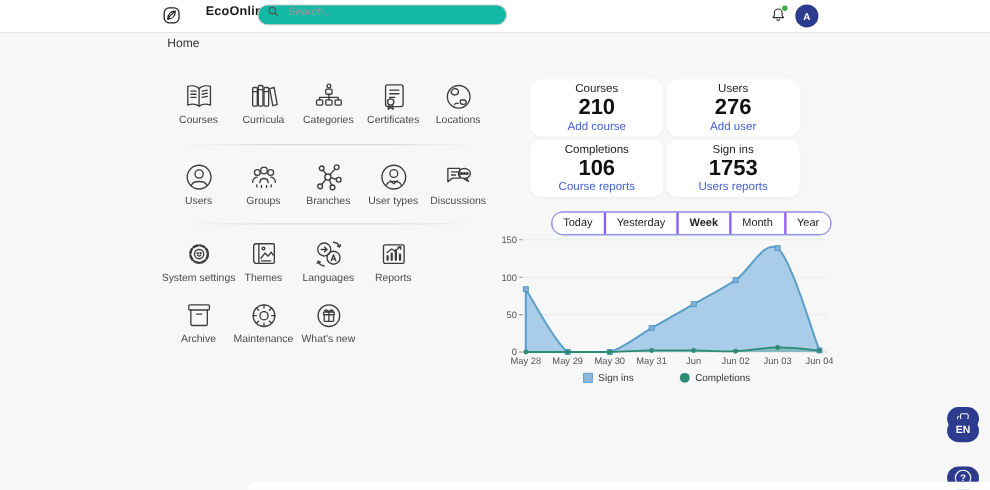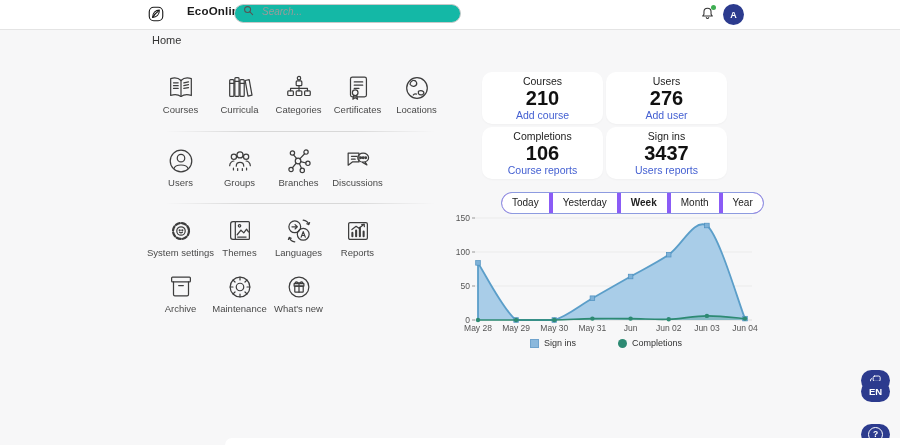--- a/index.html
+++ b/index.html
@@ -27,21 +27,21 @@
   .hr{position:absolute;left:165px;width:270px;height:1px;background:linear-gradient(90deg,rgba(220,220,220,0),#d8d8d8 30%,#d8d8d8 70%,rgba(220,220,220,0));}
 
   
   .card{position:absolute;width:121px;height:52px;background:#fff;border-radius:10px;box-shadow:0 1px 2px rgba(0,0,0,.03);display:flex;flex-direction:column;align-items:center;justify-content:center;}
   .card .lbl{font-size:10.5px;color:#222;}
   .card .val{font-size:20px;font-weight:600;color:#111;line-height:22px;}
   .card .lnk{font-size:10.5px;color:#4460d2;cursor:pointer;text-align:center;}
 
   
   .filters{position:absolute;left:501px;top:192px;display:inline-flex;border:1px solid #8d9be0;border-radius:11px;background:#6d28d9;overflow:hidden;height:20px;}
-  .seg{font-family:inherit;background:#fff;border:none;border-left:4px solid #8b5cf6;font-size:10px;color:#222;padding:0 10px;cursor:pointer;line-height:20px;}
+  .seg{font-family:inherit;background:#fff;border:none;border-left:2px solid #8b5cf6;font-size:10px;color:#222;padding:0 10px;cursor:pointer;line-height:20px;}
   .seg:first-child{border-left:none;}
   .seg.sel{font-weight:700;}
 
   
   #trend-chart{position:absolute;left:450px;top:210px;}
   #trend-chart text{font-family:"Liberation Sans","DejaVu Sans",sans-serif;}
   .legend{position:absolute;left:450px;top:338px;width:312px;display:flex;justify-content:center;gap:42px;}
   .legend .li{display:flex;align-items:center;gap:5px;font-size:9px;color:#333;}
   .sw-sq{width:9px;height:9px;background:#8bb8dc;border:1px solid #6fa3cd;box-sizing:border-box;}
   .sw-ci{width:9px;height:9px;border-radius:50%;background:#2d8a73;}
@@ -164,20 +164,29 @@
           <circle cx="23.5" cy="6.5" r="2.3"></circle>
           <circle cx="25.5" cy="18.5" r="2.3"></circle>
           <circle cx="9" cy="7.5" r="2.3"></circle>
           <circle cx="19.5" cy="26" r="2.3"></circle>
         <path d="M13 18.3 L9 23.2 M16.8 13.8 L22 8.3 M17.9 16.6 L23.3 18.1 M13.6 13.4 L10.2 9.4 M16.4 18.7 L18.7 24"></path>
       </svg>
       <div class="glabel">Branches</div>
     </div>
     <div class="cell">
       <svg class="gicon" viewBox="0 0 32 32">
+        <circle cx="16" cy="16" r="11.5"></circle>
+          <circle cx="16" cy="12.5" r="3.8"></circle>
+          <path d="M9 23.5 c1 -4.5 13 -4.5 14 0"></path>
+          <path d="M12.5 19.5 l3.5 3 3.5 -3"></path>
+      </svg>
+      <div class="glabel">User types</div>
+    </div>
+    <div class="cell">
+      <svg class="gicon" viewBox="0 0 32 32">
         <path d="M5.5 7.5 h11.5 v9.5 h-7 l-4.5 3.5 z"></path>
           <path d="M9 11 h6 M9 14 h4"></path>
         <ellipse cx="21.5" cy="12.5" rx="5.8" ry="4.8"></ellipse>
           <path d="M23.5 17 l2 3.2 -4.6 -2.7"></path>
         <circle cx="18.8" cy="12.5" r="0.9" fill="#3d3d3d"></circle>
           <circle cx="21.5" cy="12.5" r="0.9" fill="#3d3d3d"></circle>
           <circle cx="24.2" cy="12.5" r="0.9" fill="#3d3d3d"></circle>
       </svg>
       <div class="glabel">Discussions</div>
     </div>
@@ -266,21 +275,21 @@
     <div class="val">276</div>
     <div class="lnk">Add user</div>
   </div>
   <div class="card" style="left:482px;top:127px;">
     <div class="lbl">Completions</div>
     <div class="val">106</div>
     <div class="lnk">Course reports</div>
   </div>
   <div class="card" style="left:606px;top:127px;">
     <div class="lbl">Sign ins</div>
-    <div class="val">3437</div>
+    <div class="val">1753</div>
     <div class="lnk">Users reports</div>
   </div>
 
   <div class="filters" id="filter-group">
     <button class="seg">Today</button>
     <button class="seg">Yesterday</button>
     <button class="seg sel">Week</button>
     <button class="seg">Month</button>
     <button class="seg">Year</button>
   </div>

